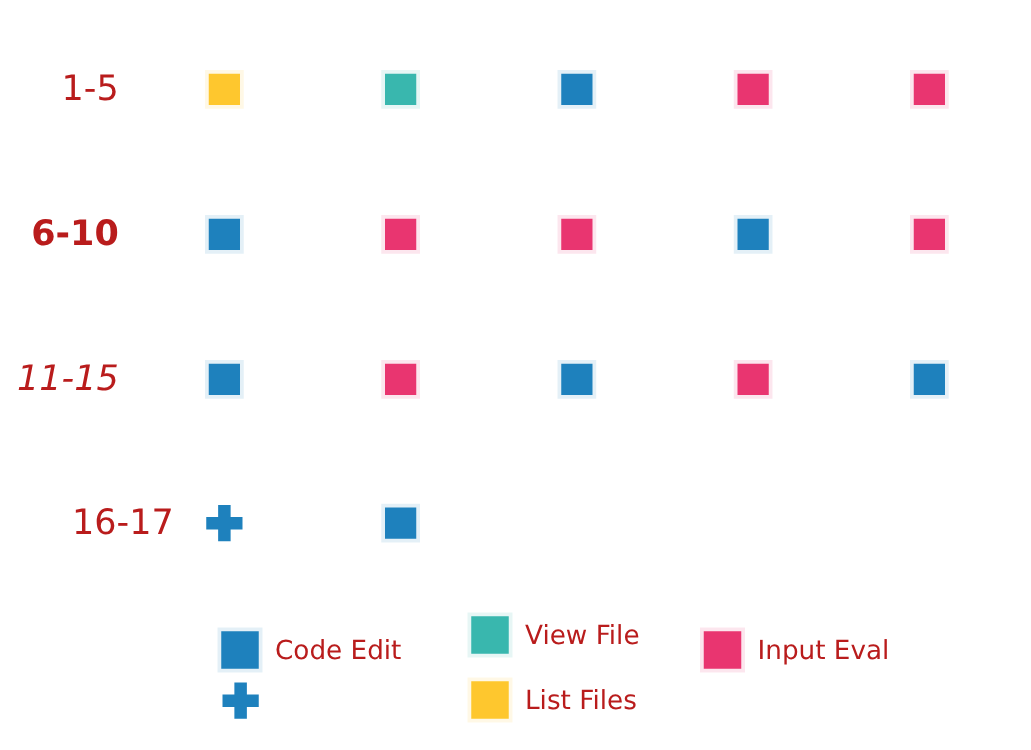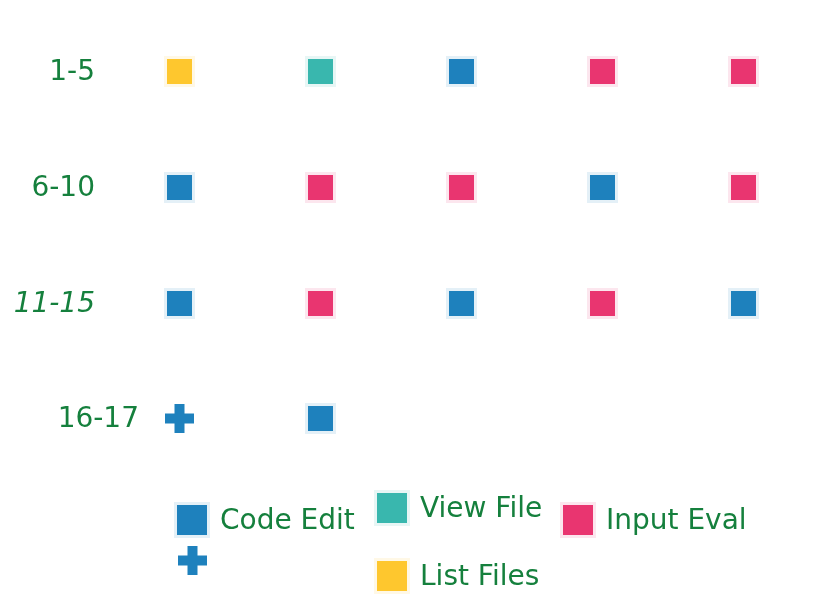--- a/index.html
+++ b/index.html
@@ -1,21 +1,21 @@
 <!DOCTYPE html>
 <html><head>
 <meta charset="utf-8">
 <style>
   html,body{margin:0;padding:0;background:#ffffff;}
   .figure{
     position:relative;
     width:825px;height:600px;
     background:#ffffff;
     font-family:"DejaVu Sans", sans-serif;
-    color:#15803d;
+    color:#b91c1c;
     overflow:hidden;
   }
   .row-label{
     position:absolute;
     left:0;width:95px;
     text-align:right;
     font-size:28px;
     line-height:34px;
     white-space:nowrap;
   }
@@ -28,38 +28,38 @@
     display:flex;
     align-items:center;
     height:34px;
   }
   .legend-swatch{
     display:inline-block;
     width:30px;height:30px;
     flex:0 0 auto;
   }
   .legend-label{
-    font-size:28px;
+    font-size:21px;
     line-height:34px;
     margin-left:13px;
     white-space:nowrap;
   }
 </style>
 </head>
 <body>
 
 <div class="figure">
   <div id="plot">
       <div class="row-label" style="top: 54px; width: 95px;">1-5</div>
       <span class="cell" style="width: 25px; height: 25px; left: 166.5px; top: 58.5px;"><span style="display: inline-block; width: 25px; height: 25px; background: rgb(254, 199, 46); box-shadow: rgba(254, 199, 46, 0.12) 0px 0px 0px 3px;"></span></span>
       <span class="cell" style="width: 25px; height: 25px; left: 307.5px; top: 58.5px;"><span style="display: inline-block; width: 25px; height: 25px; background: rgb(57, 183, 174); box-shadow: rgba(57, 183, 174, 0.12) 0px 0px 0px 3px;"></span></span>
       <span class="cell" style="width: 25px; height: 25px; left: 448.5px; top: 58.5px;"><span style="display: inline-block; width: 25px; height: 25px; background: rgb(30, 129, 189); box-shadow: rgba(30, 129, 189, 0.12) 0px 0px 0px 3px;"></span></span>
       <span class="cell" style="width: 25px; height: 25px; left: 589.5px; top: 58.5px;"><span style="display: inline-block; width: 25px; height: 25px; background: rgb(233, 53, 112); box-shadow: rgba(233, 53, 112, 0.12) 0px 0px 0px 3px;"></span></span>
       <span class="cell" style="width: 25px; height: 25px; left: 730.5px; top: 58.5px;"><span style="display: inline-block; width: 25px; height: 25px; background: rgb(233, 53, 112); box-shadow: rgba(233, 53, 112, 0.12) 0px 0px 0px 3px;"></span></span>
-      <div class="row-label" style="top: 170px; width: 95px;">6-10</div>
+      <div class="row-label" style="top: 170px; width: 95px; font-weight: bold;">6-10</div>
       <span class="cell" style="width: 25px; height: 25px; left: 166.5px; top: 174.5px;"><span style="display: inline-block; width: 25px; height: 25px; background: rgb(30, 129, 189); box-shadow: rgba(30, 129, 189, 0.12) 0px 0px 0px 3px;"></span></span>
       <span class="cell" style="width: 25px; height: 25px; left: 307.5px; top: 174.5px;"><span style="display: inline-block; width: 25px; height: 25px; background: rgb(233, 53, 112); box-shadow: rgba(233, 53, 112, 0.12) 0px 0px 0px 3px;"></span></span>
       <span class="cell" style="width: 25px; height: 25px; left: 448.5px; top: 174.5px;"><span style="display: inline-block; width: 25px; height: 25px; background: rgb(233, 53, 112); box-shadow: rgba(233, 53, 112, 0.12) 0px 0px 0px 3px;"></span></span>
       <span class="cell" style="width: 25px; height: 25px; left: 589.5px; top: 174.5px;"><span style="display: inline-block; width: 25px; height: 25px; background: rgb(30, 129, 189); box-shadow: rgba(30, 129, 189, 0.12) 0px 0px 0px 3px;"></span></span>
       <span class="cell" style="width: 25px; height: 25px; left: 730.5px; top: 174.5px;"><span style="display: inline-block; width: 25px; height: 25px; background: rgb(233, 53, 112); box-shadow: rgba(233, 53, 112, 0.12) 0px 0px 0px 3px;"></span></span>
       <div class="row-label" style="top: 286px; width: 95px; font-style: italic;">11-15</div>
       <span class="cell" style="width: 25px; height: 25px; left: 166.5px; top: 290.5px;"><span style="display: inline-block; width: 25px; height: 25px; background: rgb(30, 129, 189); box-shadow: rgba(30, 129, 189, 0.12) 0px 0px 0px 3px;"></span></span>
       <span class="cell" style="width: 25px; height: 25px; left: 307.5px; top: 290.5px;"><span style="display: inline-block; width: 25px; height: 25px; background: rgb(233, 53, 112); box-shadow: rgba(233, 53, 112, 0.12) 0px 0px 0px 3px;"></span></span>
       <span class="cell" style="width: 25px; height: 25px; left: 448.5px; top: 290.5px;"><span style="display: inline-block; width: 25px; height: 25px; background: rgb(30, 129, 189); box-shadow: rgba(30, 129, 189, 0.12) 0px 0px 0px 3px;"></span></span>
       <span class="cell" style="width: 25px; height: 25px; left: 589.5px; top: 290.5px;"><span style="display: inline-block; width: 25px; height: 25px; background: rgb(233, 53, 112); box-shadow: rgba(233, 53, 112, 0.12) 0px 0px 0px 3px;"></span></span>
@@ -81,18 +81,18 @@
       </div>
       <div class="legend-item" style="left: 563px; top: 503px;">
         <span class="legend-swatch" style="display: inline-block; width: 30px; height: 30px; background: rgb(233, 53, 112); box-shadow: rgba(233, 53, 112, 0.12) 0px 0px 0px 3px;"></span>
         <span class="legend-label">Input Eval</span>
       </div>
       <div class="legend-item" style="left: 177px; top: 543px;">
         <svg width="31" height="31" viewBox="0 0 31 31">
           <path d="M15.5 1 V30 M1 15.5 H30" stroke="#1e81bd" stroke-width="10" fill="none"></path>
         </svg>
       </div>
-      <div class="legend-item" style="left: 377px; top: 543px; margin-top: 16px;">
+      <div class="legend-item" style="left: 377px; top: 543px;">
         <span class="legend-swatch" style="display: inline-block; width: 30px; height: 30px; background: rgb(254, 199, 46); box-shadow: rgba(254, 199, 46, 0.12) 0px 0px 0px 3px;"></span>
         <span class="legend-label">List Files</span>
       </div>
     </div>
 </div>
 
 </body></html>

